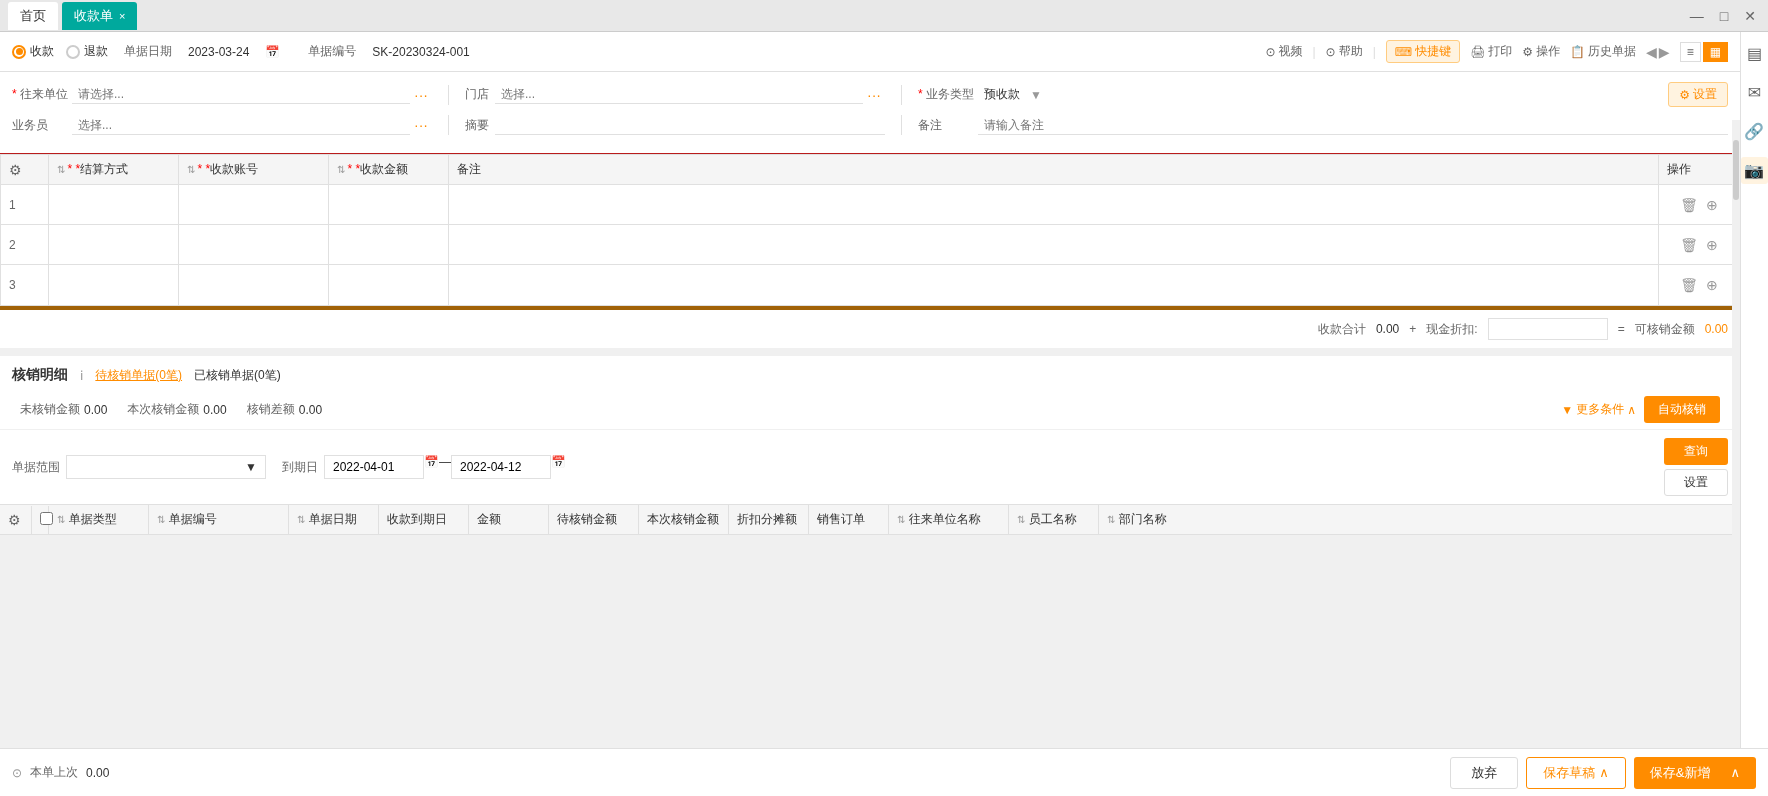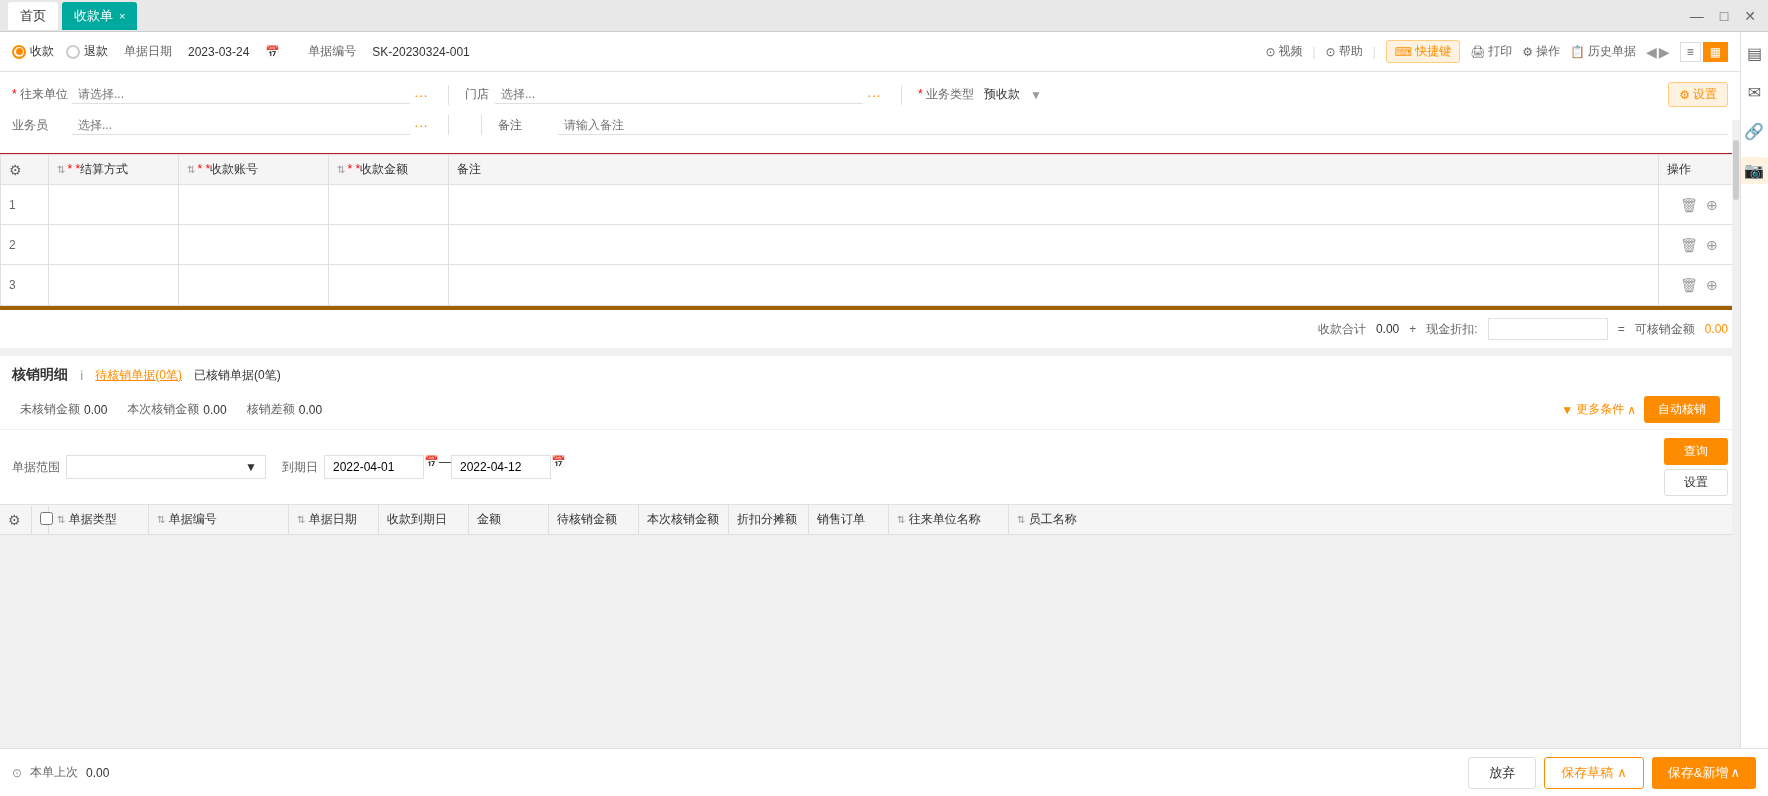--- a/index.html
+++ b/index.html
@@ -162,21 +162,21 @@
       position: fixed; bottom: 0; left: 0; right: 0; background: #fff;
       border-top: 1px solid #e0e0e0; padding: 8px 12px;
       display: flex; align-items: center; justify-content: space-between; height: 48px;
     }
     .footer-left { display: flex; align-items: center; gap: 8px; }
     .footer-info-icon { color: #999; cursor: pointer; }
     .footer-value { color: #333; font-weight: 500; }
     .footer-right { display: flex; gap: 8px; }
     .btn-abandon { background: #fff; border: 1px solid #ddd; color: #333; padding: 6px 20px; border-radius: 3px; cursor: pointer; font-size: 13px; }
     .btn-draft { background: #fff; border: 1px solid #ff8c00; color: #ff8c00; padding: 6px 16px; border-radius: 3px; cursor: pointer; font-size: 13px; display: flex; align-items: center; gap: 4px; }
-    .btn-save-new { background: #ff8c00; border: none; color: #fff; padding: 6px 16px; border-radius: 3px; cursor: pointer; font-size: 13px; display: flex; align-items: center; gap: 2px; }
+    .btn-save-new { background: #ff8c00; border: none; color: #fff; padding: 6px 16px; border-radius: 3px; cursor: pointer; font-size: 13px; display: flex; align-items: center; gap: 20px; }
 
     
     .right-sidebar {
       position: fixed; right: 0; top: 32px; bottom: 48px;
       width: 28px; background: #fff; border-left: 1px solid #e0e0e0;
       display: flex; flex-direction: column; align-items: center; padding: 8px 0; gap: 12px;
     }
     .sidebar-icon { color: #666; cursor: pointer; font-size: 16px; padding: 4px; }
     .sidebar-icon.active { color: #ff8c00; background: #fff3e0; border-radius: 3px; }
 
@@ -294,20 +294,24 @@
     </div>
     <div class="form-row">
 
       <div class="form-field" style="max-width:420px;">
         <span class="field-label">业务员</span>
         <input class="field-input" type="text" placeholder="选择..." style="">
         <span class="field-more">···</span>
       </div>
       <div class="field-divider"></div>
 
+      <div class="form-field" style="max-width:420px;">
+        <span class="field-label" style="min-width:30px;">摘要</span>
+        <input class="field-input" type="text" style="">
+      </div>
       <div class="field-divider"></div>
 
       <div class="form-field">
         <span class="field-label">备注</span>
         <input class="field-input" type="text" placeholder="请输入备注" style="">
       </div>
     </div>
   </div>
 
   <div class="table-wrapper" style="margin:0;">
@@ -480,20 +484,24 @@
     <div class="bth" style="width:80px;">
       <span>销售订单</span>
     </div>
     <div class="bth" style="width:120px;">
       <span style="color:#999;font-size:10px;">⇅</span>
       <span>往来单位名称</span>
     </div>
     <div class="bth" style="width:90px;">
       <span style="color:#999;font-size:10px;">⇅</span>
       <span>员工名称</span>
+    </div>
+    <div class="bth" style="flex:1;">
+      <span style="color:#999;font-size:10px;">⇅</span>
+      <span>部门名称</span>
     </div>
   </div>
 
 </div>
 
 <div class="right-sidebar">
   <span class="sidebar-icon">▤</span>
   <span class="sidebar-icon">✉</span>
   <span class="sidebar-icon">🔗</span>
   <span class="sidebar-icon active">📷</span>

